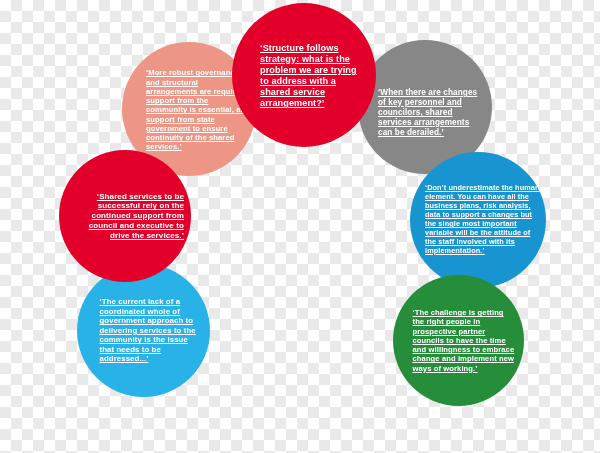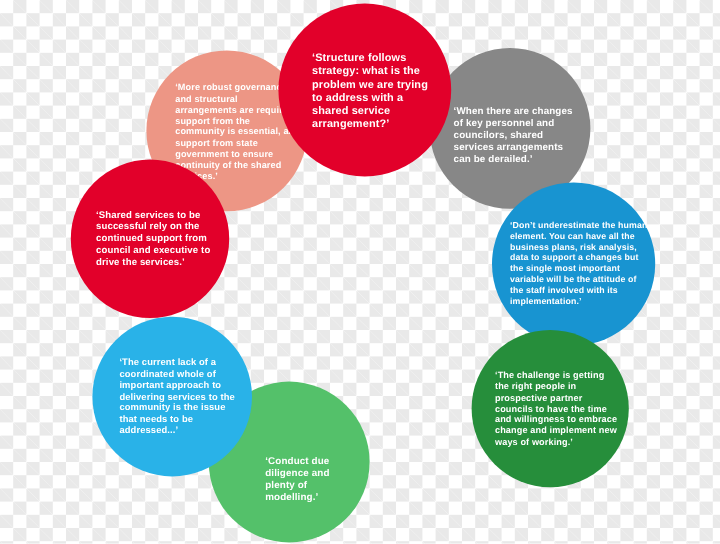--- a/index.html
+++ b/index.html
@@ -28,20 +28,21 @@
   }
   .bubble {
     position: absolute;
     border-radius: 50%;
     box-sizing: border-box;
     display: flex;
     align-items: center;
     justify-content: center;
     color: #ffffff;
     text-align: left;
+    text-decoration: underline;
   }
   .bubble .quote {
     display: block;
     font-weight: bold;
     line-height: 1.22;
     letter-spacing: 0.1px;
     color: #ffffff;
     white-space: pre-line;
   }
 
@@ -63,21 +64,21 @@
 
   #b-pathway        { left: 304px; top: 325px; width: 126px; height: 126px; background: #E2002A; }
   #b-pathway .quote { font-size: 7.6px; width: 114px; margin-left: 11px; margin-top: 0px; }
 
   #b-diligence      { left: 174px; top: 318px; width: 134px; height: 134px; background: #54C16A; }
   #b-diligence .quote { font-size: 8.2px; width: 70px; margin-left: 30px; margin-top: 30px; }
 
   #b-coordinated    { left:  77px; top: 264px; width: 133px; height: 133px; background: #29B2E8; }
   #b-coordinated .quote { font-size: 7.8px; width: 104px; margin-left: 16px; margin-top: 0px; }
 
-  #b-shared         { left:  59px; top: 133px; width: 132px; height: 132px; background: #E2002A; }
+  #b-shared         { left:  59px; top: 150px; width: 132px; height: 132px; background: #E2002A; text-align: right; }
   #b-shared .quote  { font-size: 8.0px; width: 104px; margin-left: 14px; margin-top: 0px; }
 </style>
 </head>
 <body>
 
 <div id="canvas">
 
   <div class="bubble" id="b-governance">
     <span class="quote">‘More robust governance and structural arrangements are required, support from the community is essential, and support from state government to ensure continuity of the shared services.’</span>
   </div>
@@ -92,25 +93,22 @@
 
   <div class="bubble" id="b-human">
     <span class="quote">‘Don’t underestimate the human element. You can have all the business plans, risk analysis, data to support a changes but the single most important variable will be the attitude of the staff involved with its implementation.’</span>
   </div>
 
   <div class="bubble" id="b-challenge">
     <span class="quote">‘The challenge is getting the right people in prospective partner councils to have the time and willingness to embrace change and implement new ways of working.’</span>
   </div>
 
 
-  <div class="bubble" id="b-diligence">
-    <span class="quote">‘Conduct due diligence and plenty of modelling.’</span>
-  </div>
 
   <div class="bubble" id="b-coordinated">
-    <span class="quote">‘The current lack of a coordinated whole of important approach to delivering services to the community is the issue that needs to be addressed...’</span>
+    <span class="quote">‘The current lack of a coordinated whole of government approach to delivering services to the community is the issue that needs to be addressed...’</span>
   </div>
 
   <div class="bubble" id="b-shared">
     <span class="quote">‘Shared services to be successful rely on the continued support from council and executive to drive the services.’</span>
   </div>
 
 </div>
 
 </body></html>

